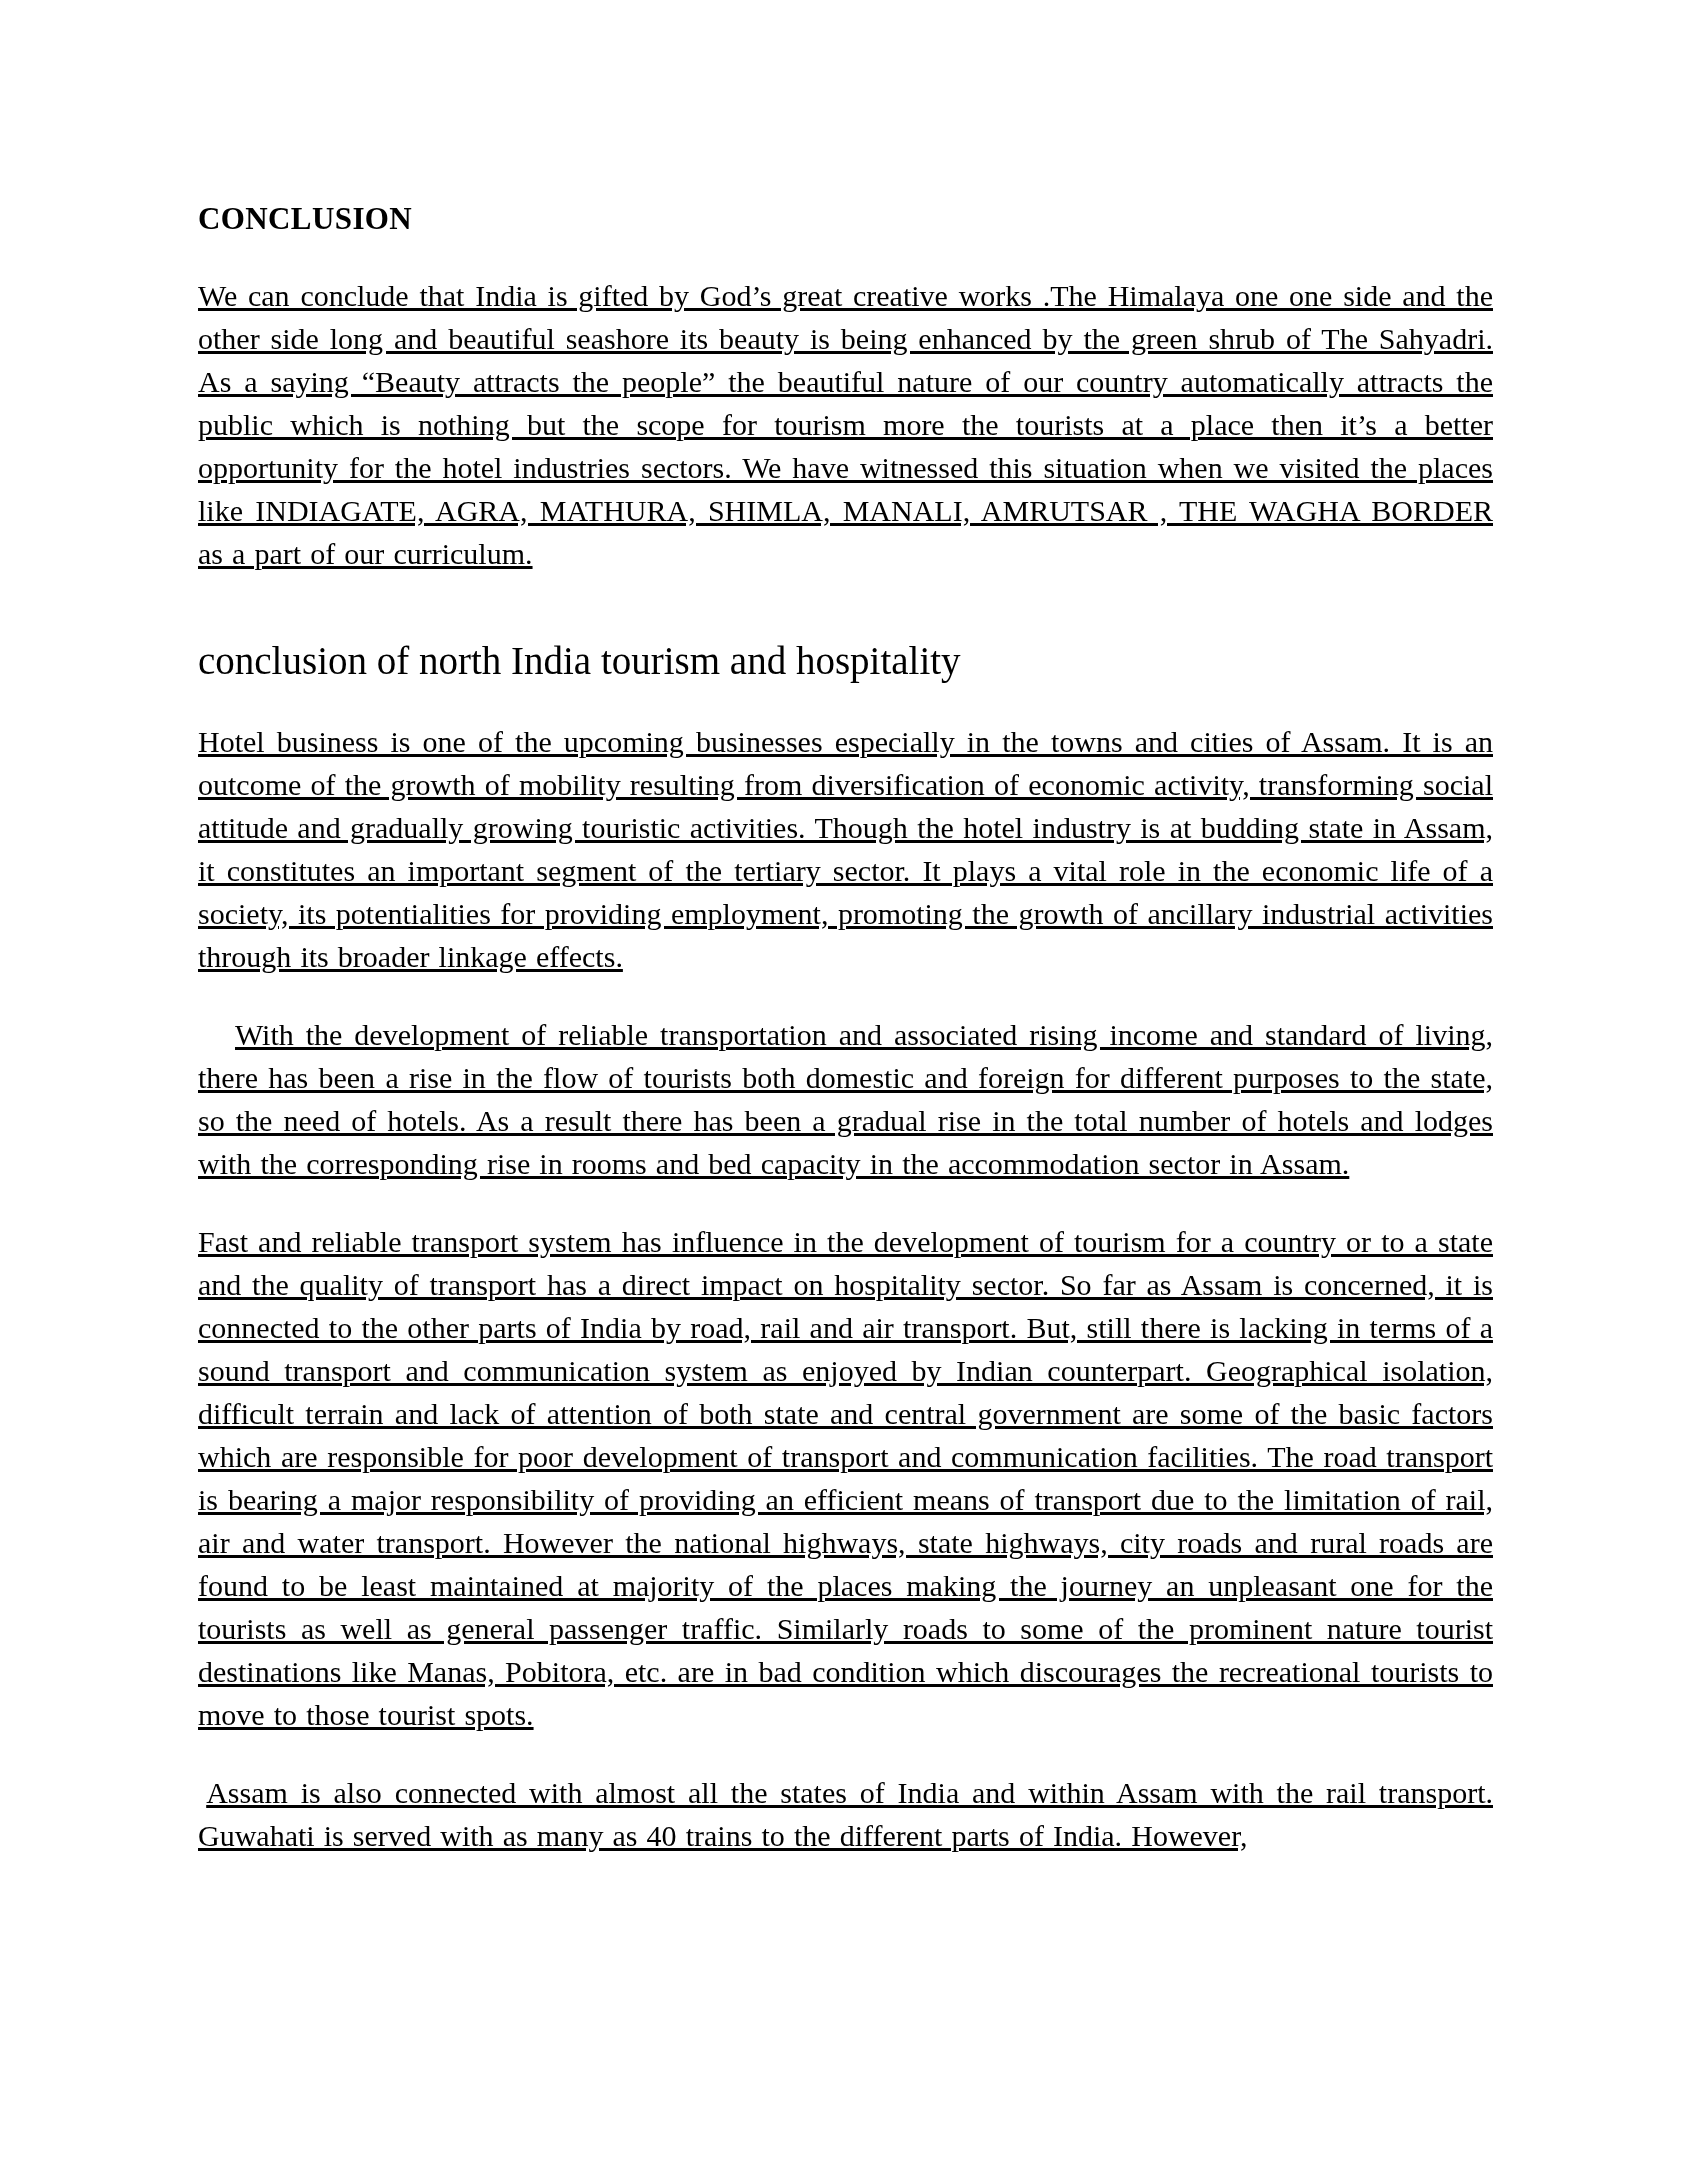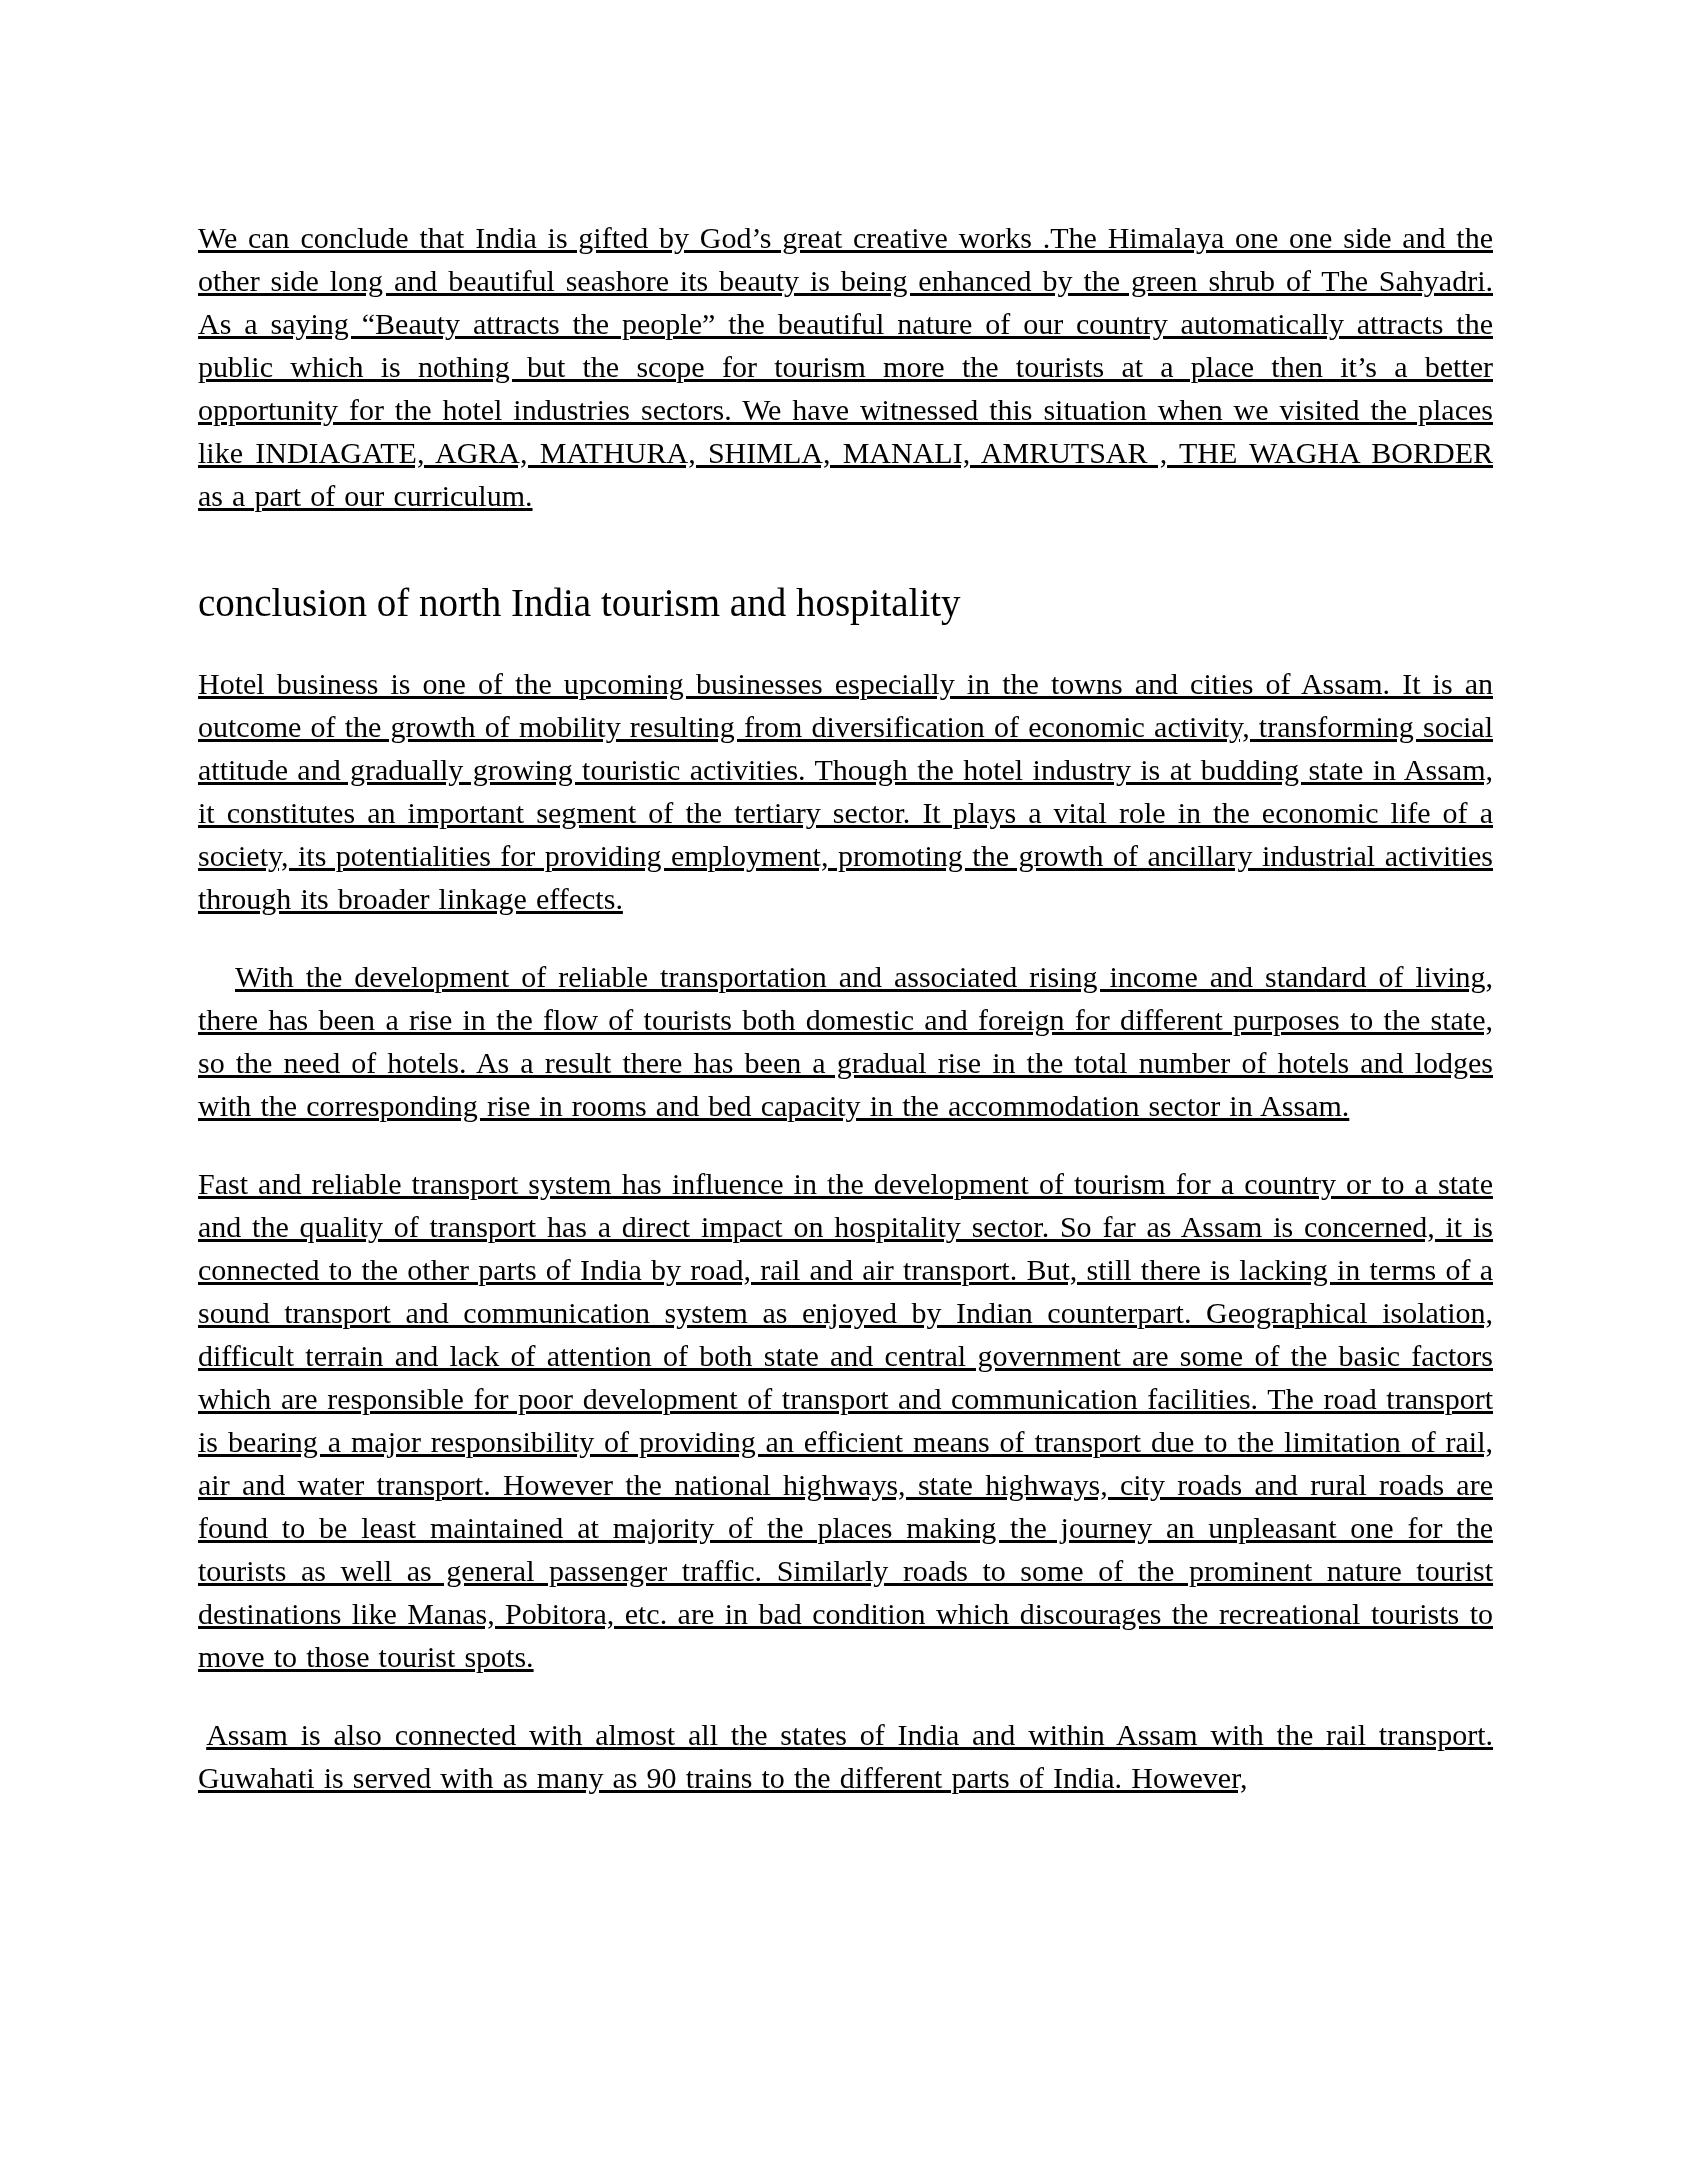--- a/index.html
+++ b/index.html
@@ -49,26 +49,27 @@
     text-indent: 37px;
   }
   .para-small-indent {
     text-indent: 8.2px;
   }
 </style>
 </head>
 <body>
 
 <div class="page">
+  <h1 class="h1">CONCLUSION</h1>
 
   <p class="para">We can conclude that India is gifted by God’s great creative works .The Himalaya one one side and the other side long and beautiful seashore its beauty is being enhanced by the green shrub of The Sahyadri. As a saying “Beauty attracts the people” the beautiful nature of our country automatically attracts the public which is nothing but the scope for tourism more the tourists at a place then it’s a better opportunity for the hotel industries sectors. We have witnessed this situation when we visited the places like INDIAGATE, AGRA, MATHURA, SHIMLA, MANALI, AMRUTSAR , THE WAGHA BORDER as a part of our curriculum.</p>
 
   <h2 class="h2">conclusion of north India tourism and hospitality</h2>
 
   <p class="para">Hotel business is one of the upcoming businesses especially in the towns and cities of Assam. It is an outcome of the growth of mobility resulting from diversification of economic activity, transforming social attitude and gradually growing touristic activities. Though the hotel industry is at budding state in Assam, it constitutes an important segment of the tertiary sector. It plays a vital role in the economic life of a society, its potentialities for providing employment, promoting the growth of ancillary industrial activities through its broader linkage effects.</p>
 
   <p class="para para-indent">With the development of reliable transportation and associated rising income and standard of living, there has been a rise in the flow of tourists both domestic and foreign for different purposes to the state, so the need of hotels. As a result there has been a gradual rise in the total number of hotels and lodges with the corresponding rise in rooms and bed capacity in the accommodation sector in Assam.</p>
 
   <p class="para">Fast and reliable transport system has influence in the development of tourism for a country or to a state and the quality of transport has a direct impact on hospitality sector. So far as Assam is concerned, it is connected to the other parts of India by road, rail and air transport. But, still there is lacking in terms of a sound transport and communication system as enjoyed by Indian counterpart. Geographical isolation, difficult terrain and lack of attention of both state and central government are some of the basic factors which are responsible for poor development of transport and communication facilities. The road transport is bearing a major responsibility of providing an efficient means of transport due to the limitation of rail, air and water transport. However the national highways, state highways, city roads and rural roads are found to be least maintained at majority of the places making the journey an unpleasant one for the tourists as well as general passenger traffic. Similarly roads to some of the prominent nature tourist destinations like Manas, Pobitora, etc. are in bad condition which discourages the recreational tourists to move to those tourist spots.</p>
 
-  <p class="para para-small-indent">Assam is also connected with almost all the states of India and within Assam with the rail transport. Guwahati is served with as many as 90 trains to the different parts of India. However,</p>
+  <p class="para para-small-indent">Assam is also connected with almost all the states of India and within Assam with the rail transport. Guwahati is served with as many as 40 trains to the different parts of India. However,</p>
 </div>
 
 
 </body></html>

